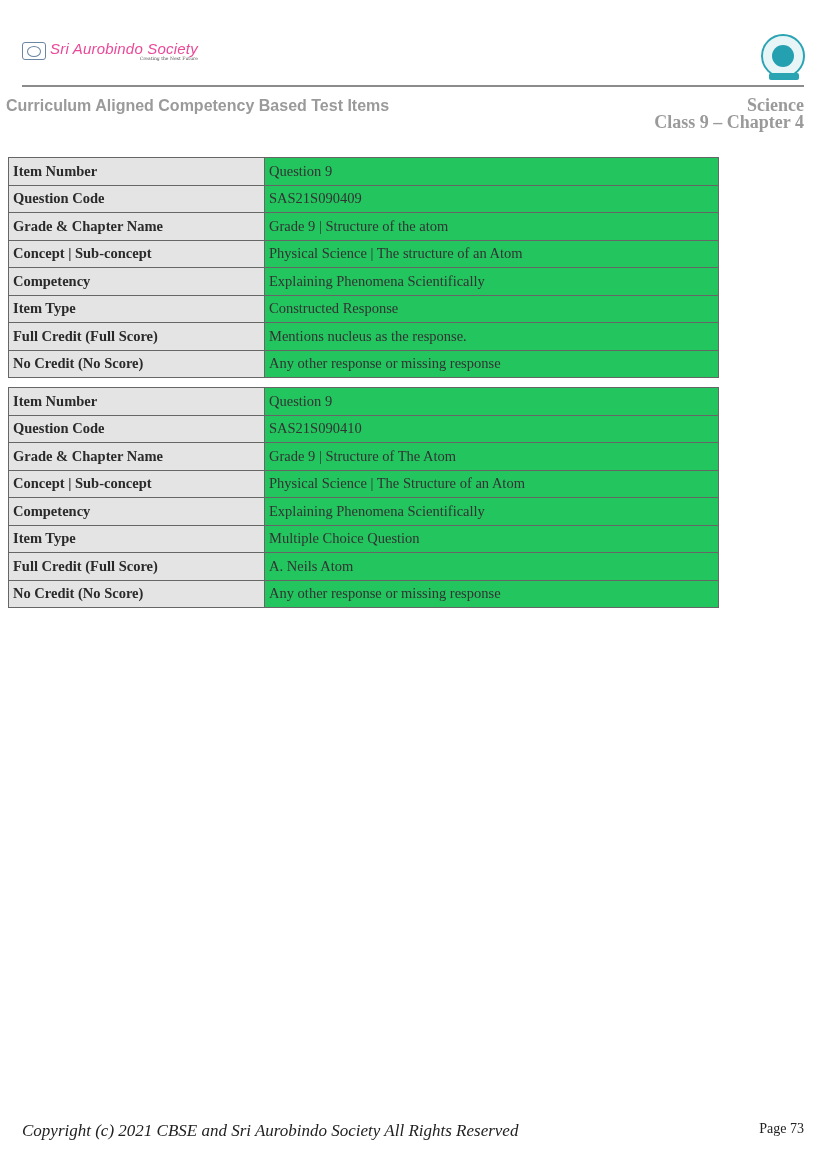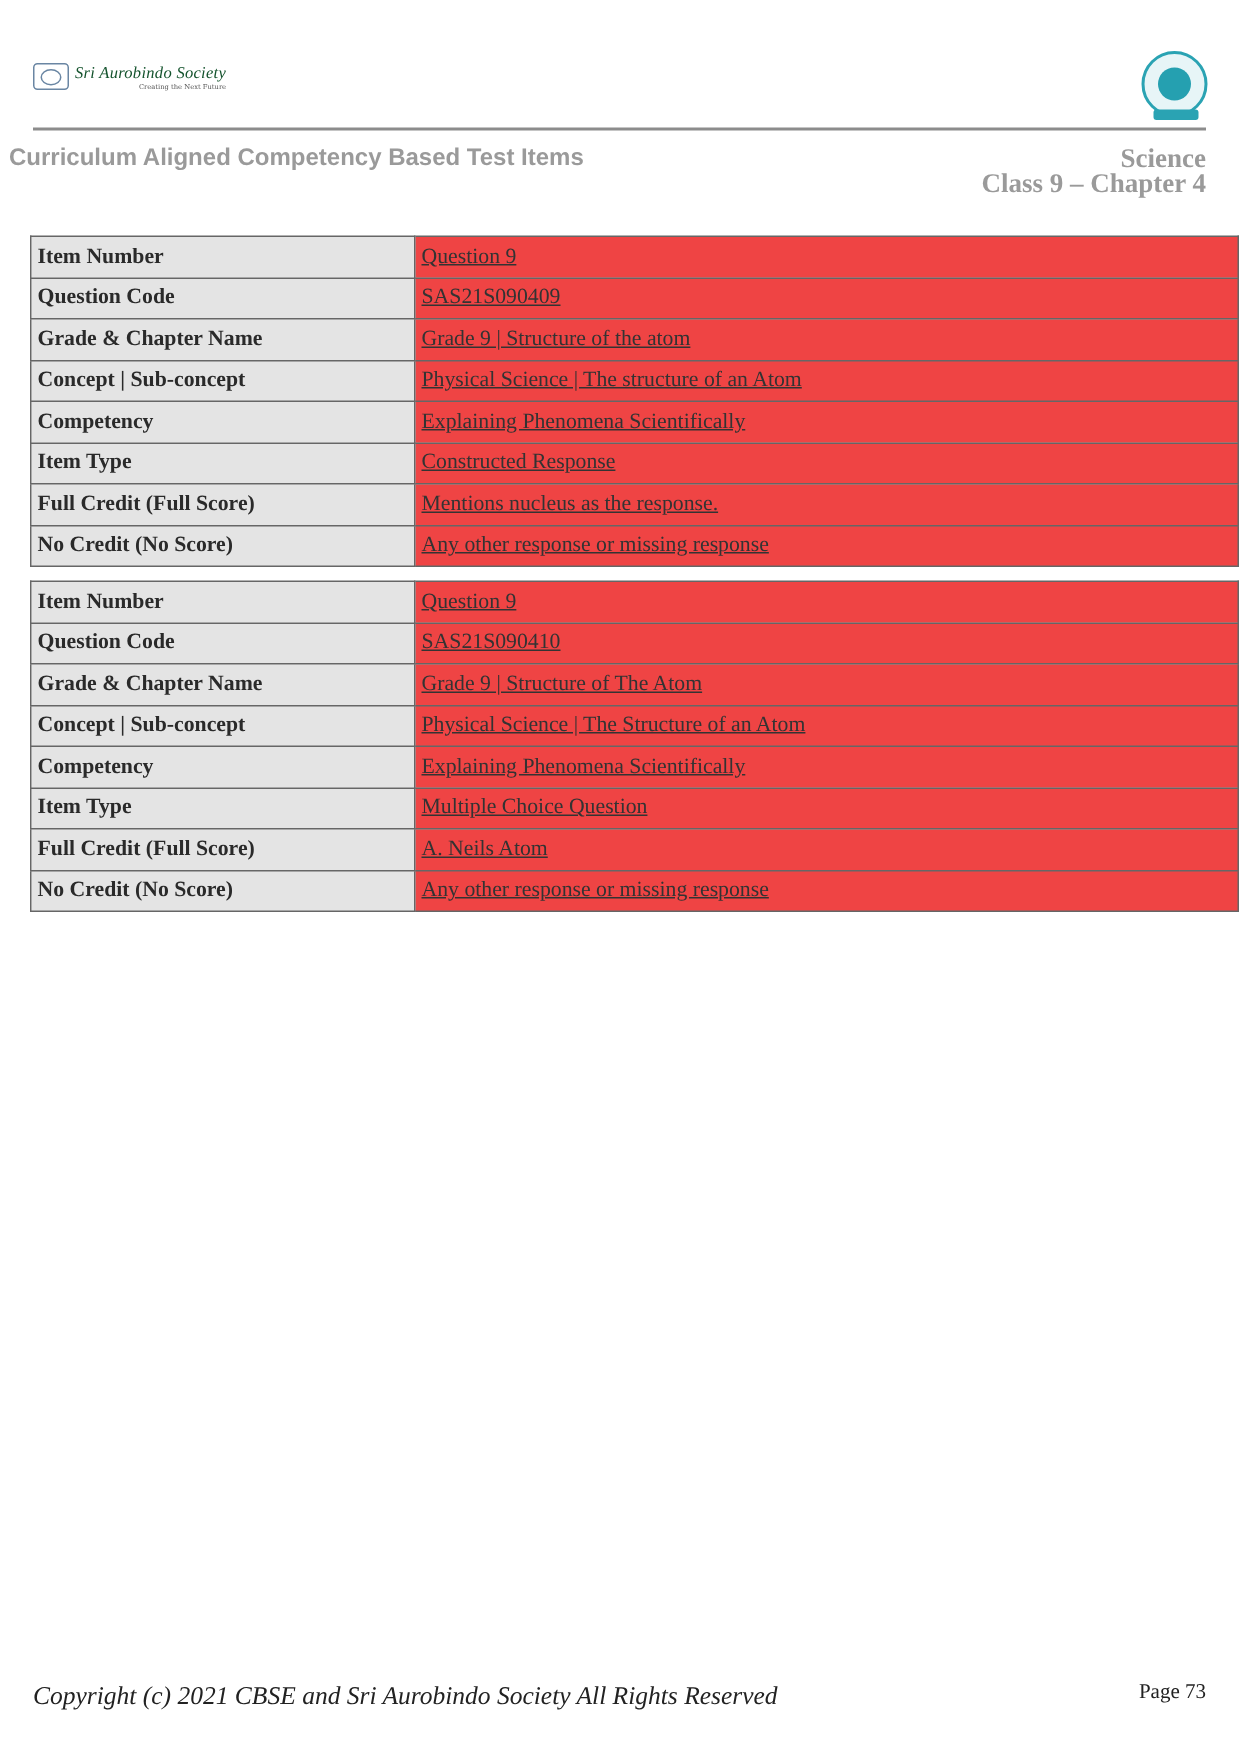--- a/index.html
+++ b/index.html
@@ -4,36 +4,36 @@
   <style>
     * { box-sizing: border-box; margin: 0; padding: 0; }
     html, body { width: 827px; height: 1169px; background: #ffffff; }
     body { position: relative; font-family: "DejaVu Serif", "Liberation Serif", serif; color: #222; overflow: hidden; }
 
     .header { position: absolute; left: 22px; top: 0; width: 782px; height: 90px; }
     .logo-left { position: absolute; left: 0; top: 36px; height: 30px; display: flex; align-items: center; }
     .logo-mark { width: 24px; height: 18px; border: 1.5px solid #6a86a3; border-radius: 3px; position: relative; margin-right: 4px; }
     .logo-mark::after { content: ""; position: absolute; left: 4px; top: 3px; width: 12px; height: 9px; border: 1px solid #6a86a3; border-radius: 50%; }
     .logo-text { display: flex; flex-direction: column; }
-    .logo-name { font-family: Liberation Serif, serif; font-style: italic; font-size: 11px; color: #14532d; letter-spacing: 0.2px; line-height: 16px; }
+    .logo-name { font-family: Liberation Sans, sans-serif; font-style: italic; font-size: 15px; color: #ec4899; letter-spacing: 0.2px; line-height: 16px; }
     .logo-tag { font-size: 4.5px; color: #555; align-self: flex-end; margin-top: -1px; }
 
     .logo-right { position: absolute; left: 739px; top: 34px; width: 44px; height: 44px; border-radius: 50%; border: 2px solid #2aa3b3; background: #e7f5f7; }
     .logo-right .inner { position: absolute; left: 9px; top: 9px; width: 22px; height: 22px; border-radius: 50%; background: #25a0b0; }
     .logo-right .ribbon { position: absolute; left: 6px; bottom: -4px; width: 30px; height: 7px; background: #2aa3b3; border-radius: 2px; }
 
     .rule { position: absolute; left: 22px; top: 85px; width: 782px; height: 2px; background: #8c8c8c; }
 
     .subhead-left { position: absolute; left: 6px; top: 97px; font-size: 16px; font-weight: bold; color: #9a9a9a; font-family: Liberation Sans, sans-serif; }
     .subhead-right { position: absolute; right: 23px; top: 97px; text-align: right; font-size: 18px; font-weight: bold; color: #9a9a9a; line-height: 17px; font-family: "Liberation Serif", serif; }
 
-    table.item { position: absolute; left: 20px; width: 806px; border-collapse: collapse; border: 1.5px solid #444; }
+    table.item { position: absolute; left: 8px; width: 711px; border-collapse: collapse; border: 1.5px solid #444; }
     table.item td { height: 27.5px; border: 1px solid #666; font-size: 14.5px; padding: 0 4px; vertical-align: middle; font-family: "Liberation Serif", serif; }
     table.item td.label { width: 256px; background: #e4e4e4; font-weight: bold; color: #2a2a2a; }
-    table.item td.value { background: #ef4444; color: #333; text-decoration: underline; }
+    table.item td.value { background: #22c55e; color: #333; }
     #table-1 { top: 157px; }
     #table-2 { top: 387px; }
 
     .footer-left { position: absolute; left: 22px; top: 1121px; font-size: 17px; font-style: italic; color: #222; font-family: "Liberation Serif", serif; }
     .footer-right { position: absolute; right: 23px; top: 1121px; font-size: 14px; color: #222; font-family: "Liberation Serif", serif; }
   </style>
 </head>
 <body>
 
 <div class="header">

